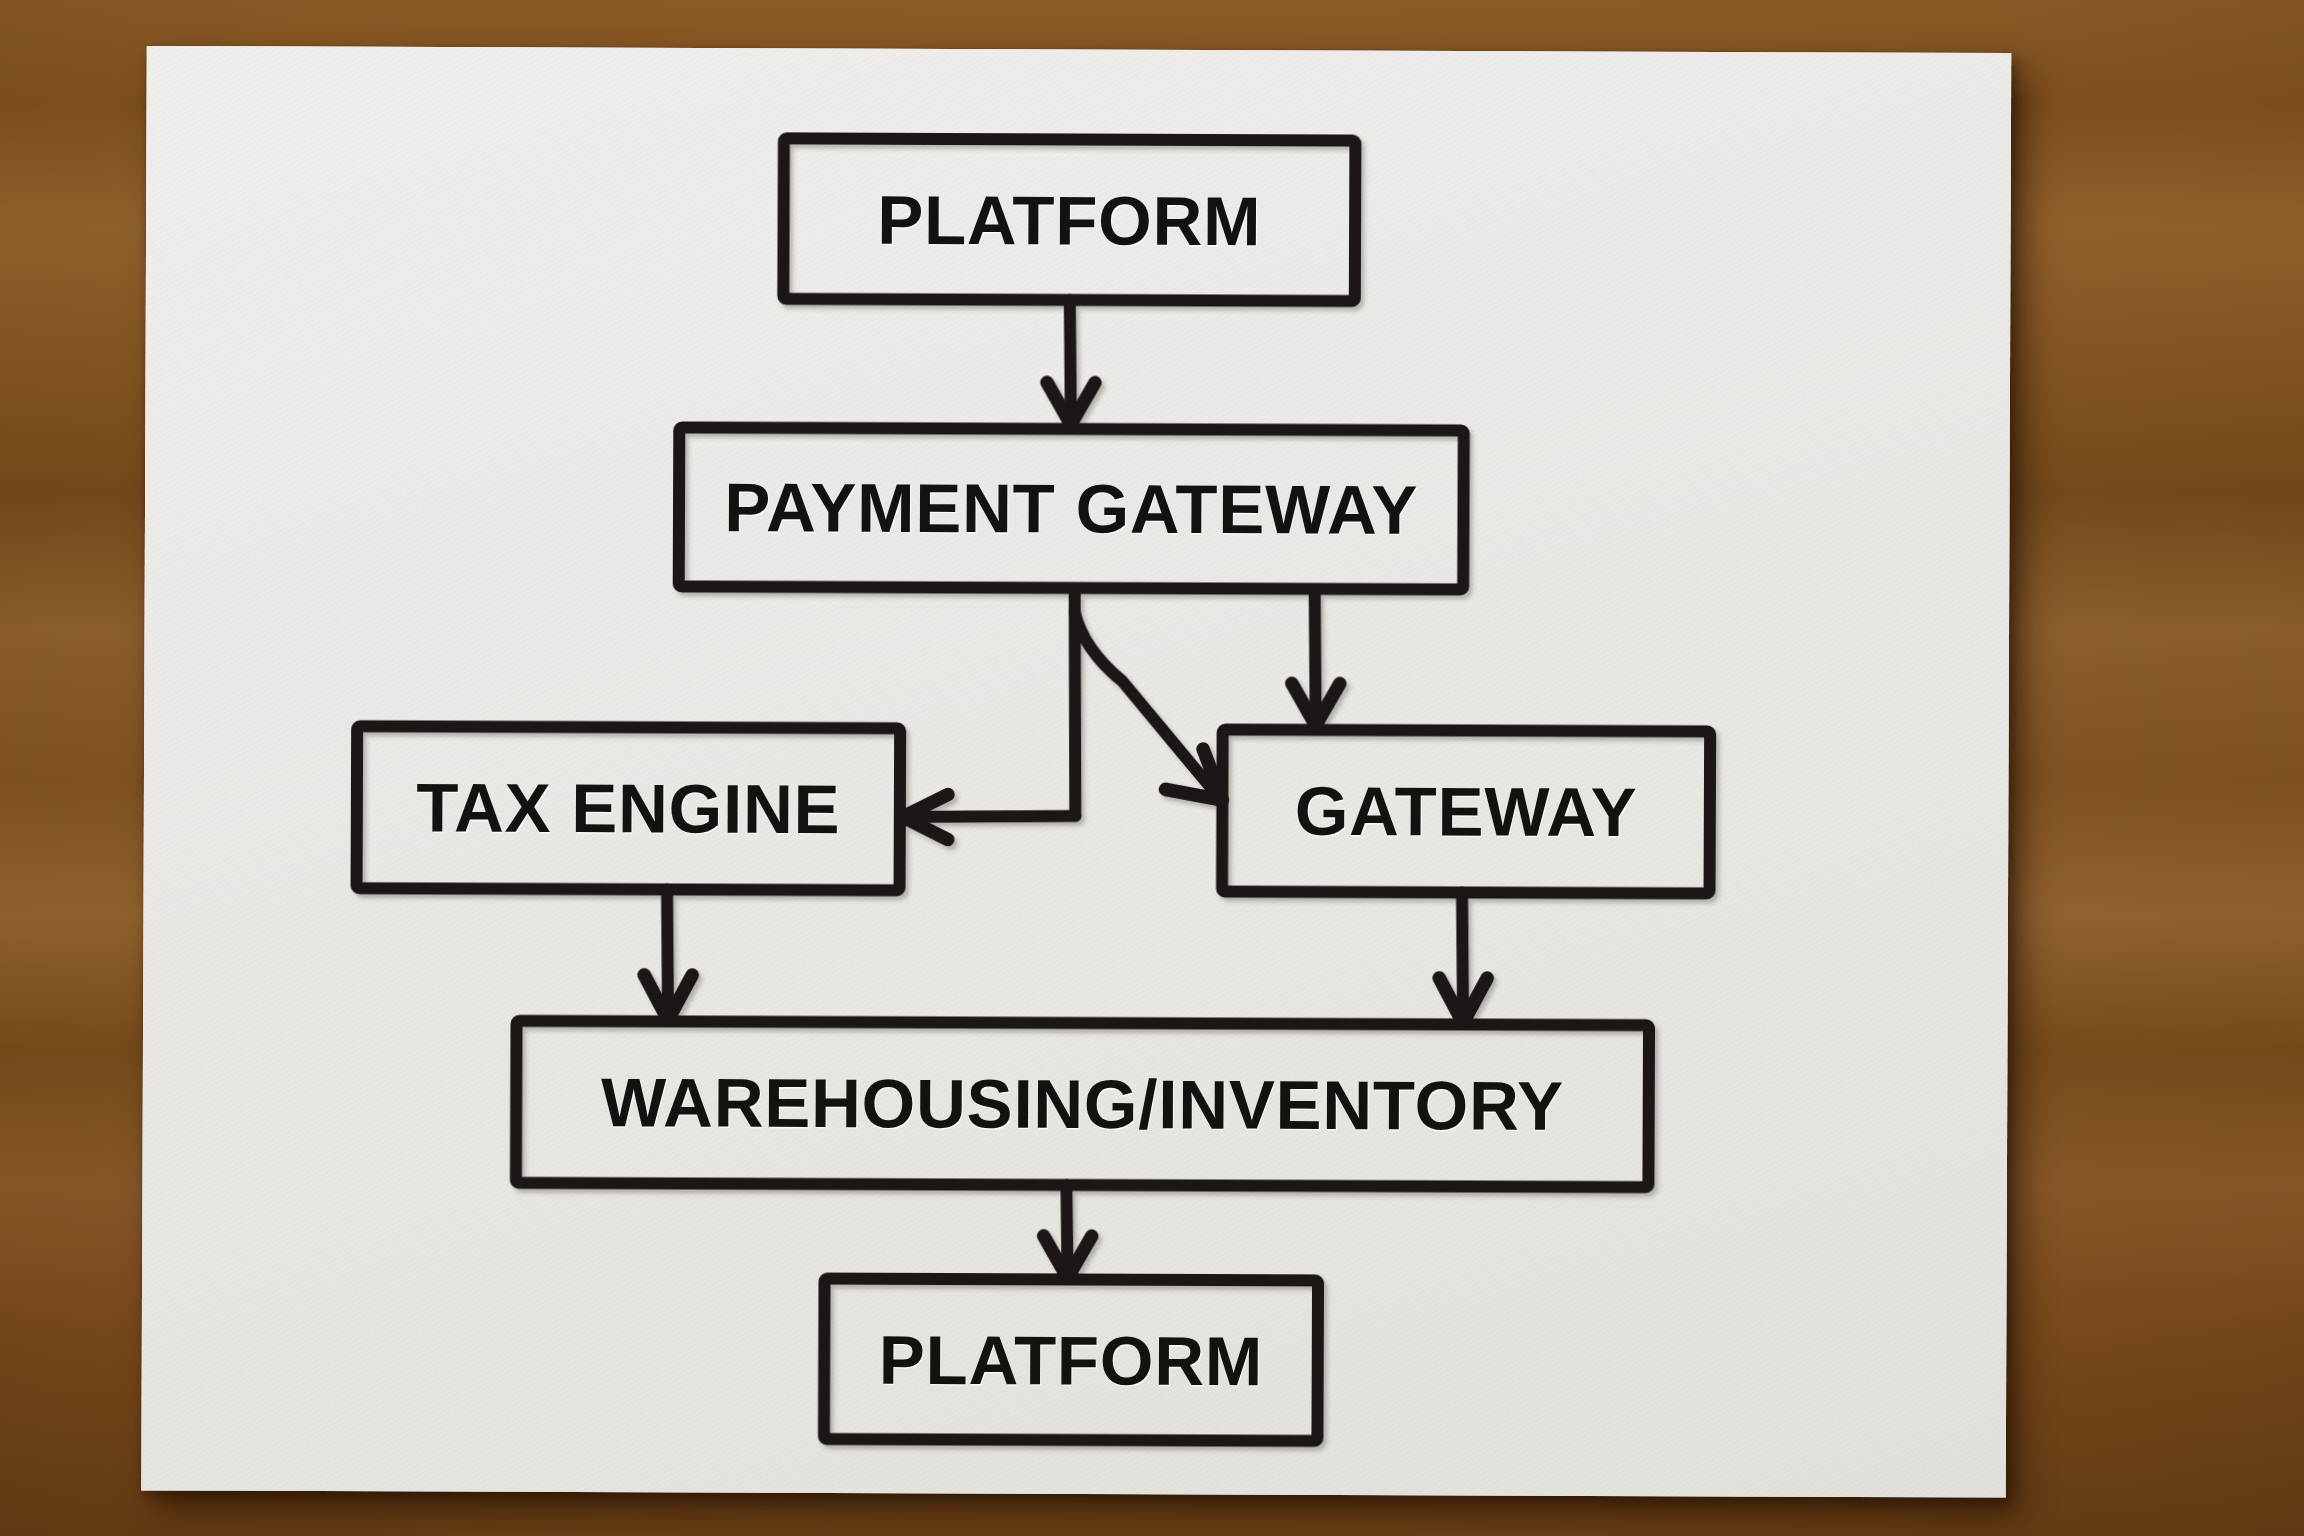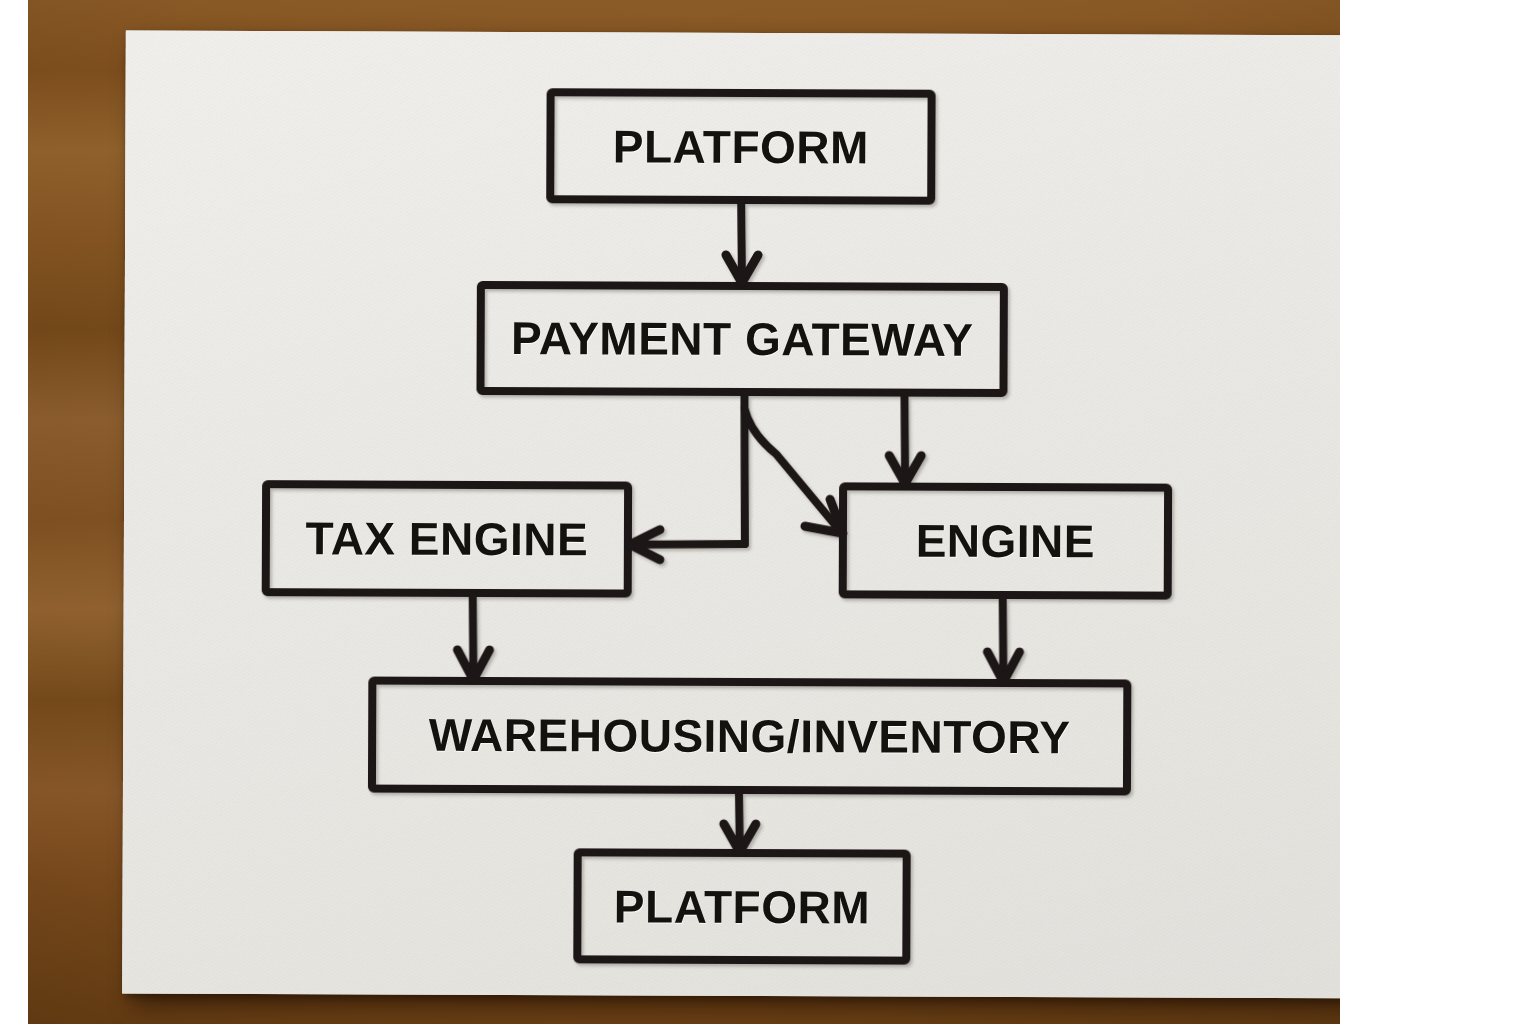--- a/index.html
+++ b/index.html
@@ -7,24 +7,23 @@
     margin: 0;
     padding: 0;
     width: 1536px;
     height: 1024px;
     overflow: hidden;
     font-family: "Liberation Sans", sans-serif;
   }
 
   #scene {
     position: relative;
-    width: 1312px;
+    width: 1536px;
     height: 1024px;
     overflow: hidden;
-    margin-left: 28px;
   }
 
   
   #desk {
     position: absolute;
     inset: 0;
     background-color: #80501f;
     background-image:
       
       linear-gradient(180deg,
@@ -200,21 +199,21 @@
 
       <div class="node-label" style="left:356px; top:253px; width:523px; height:106px; font-size:46px;">
         <span>PAYMENT GATEWAY</span>
       </div>
 
       <div class="node-label" style="left:142px; top:453px; width:362px; height:108px; font-size:46px;">
         <span>TAX ENGINE</span>
       </div>
 
       <div class="node-label" style="left:719px; top:453px; width:325px; height:108px; font-size:46px;">
-        <span>ENGINE</span>
+        <span>GATEWAY</span>
       </div>
 
       <div class="node-label" style="left:249px; top:649px; width:755px; height:108px; font-size:46px;">
         <span>WAREHOUSING/INVENTORY</span>
       </div>
 
       <div class="node-label" style="left:455px; top:820px; width:329px; height:107px; font-size:46px;">
         <span>PLATFORM</span>
       </div>
 

